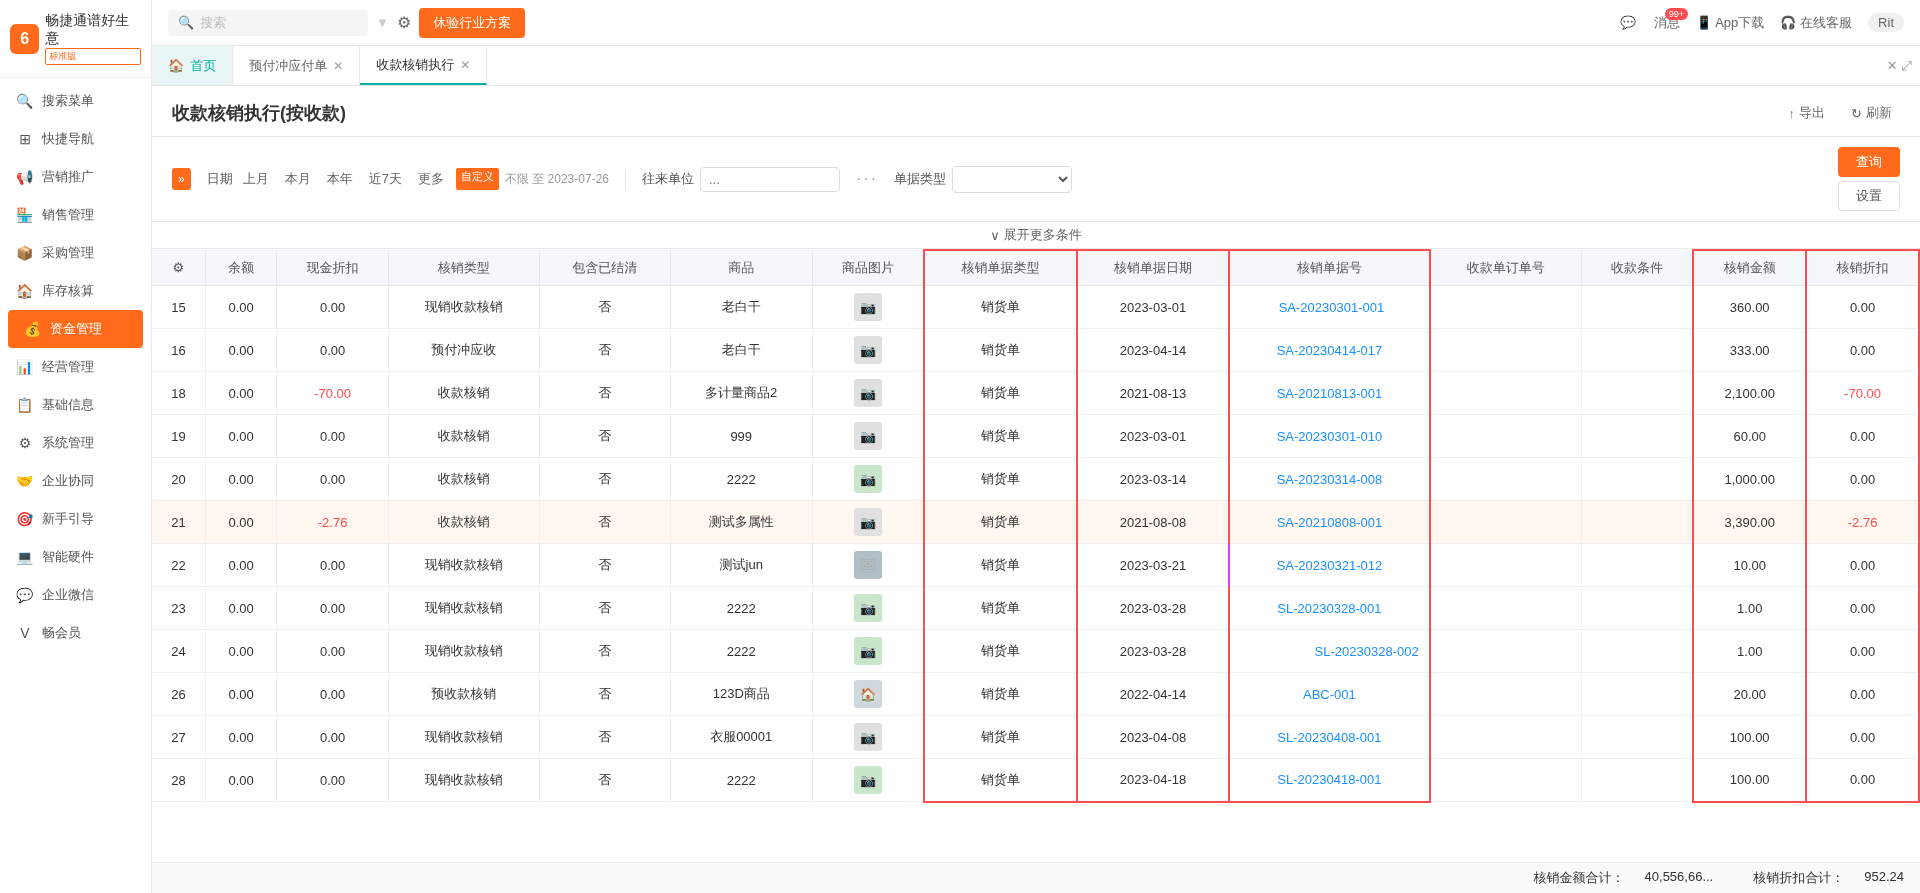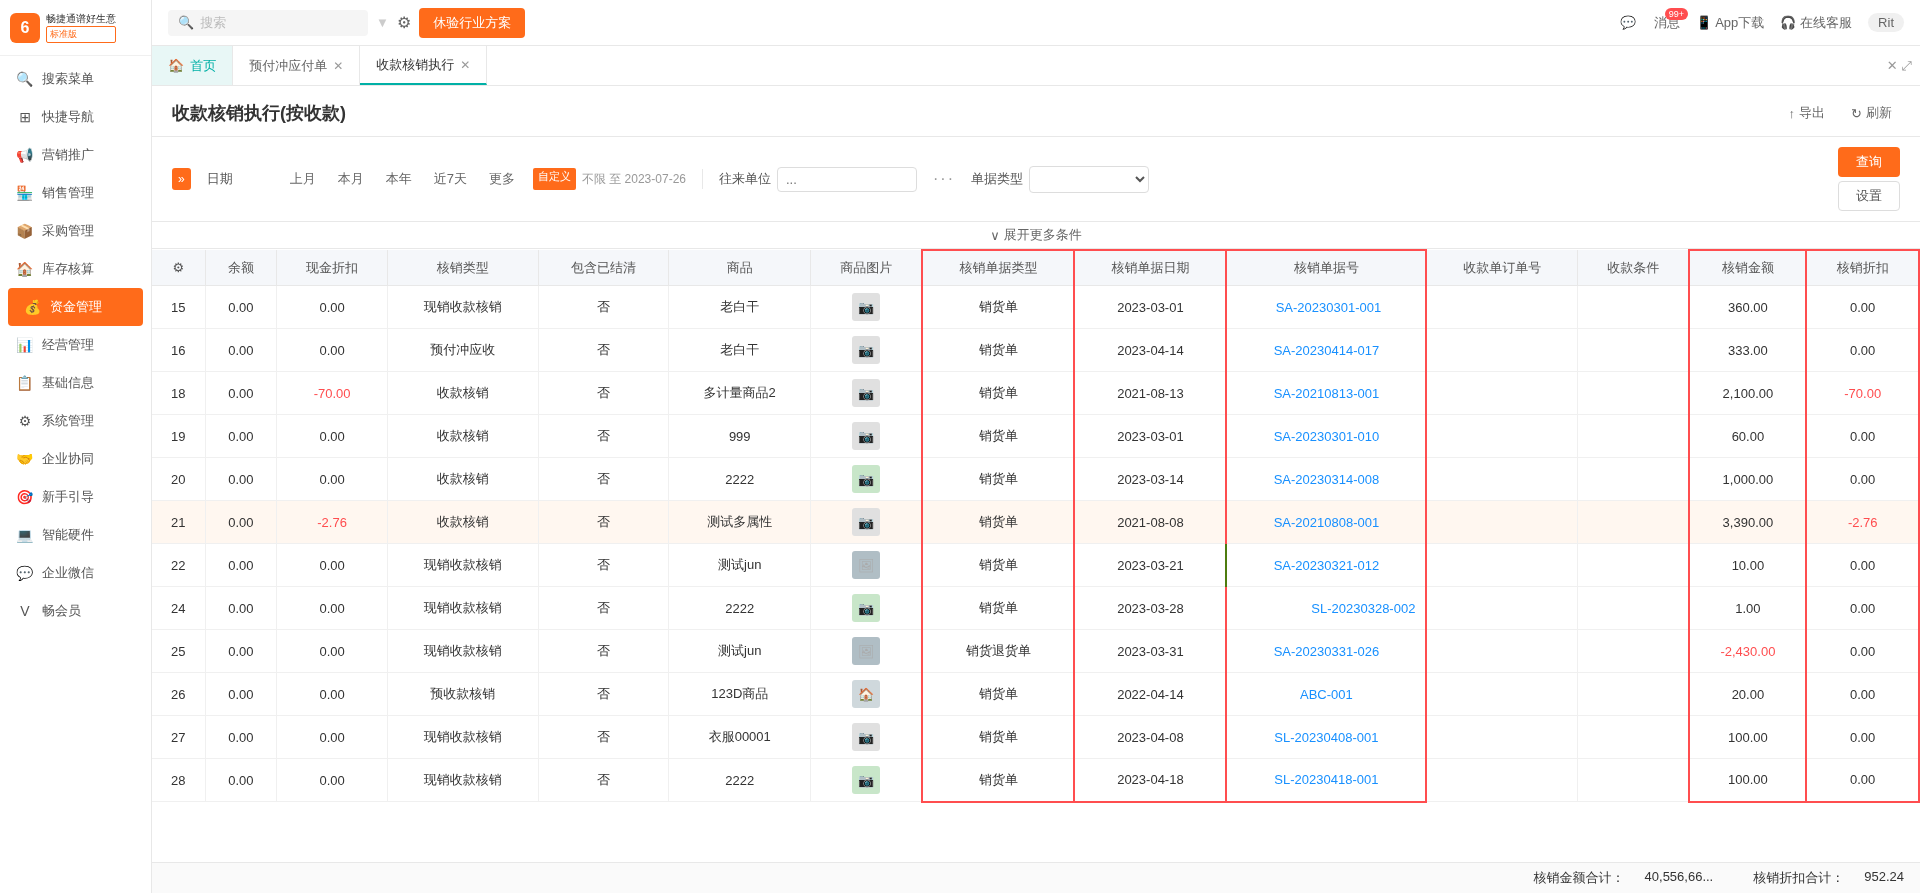--- a/index.html
+++ b/index.html
@@ -42,21 +42,21 @@
     .page-body { flex: 1; overflow: hidden; display: flex; flex-direction: column; padding: 0; background: #f5f5f5; }
     .page-header { background: #fff; padding: 14px 20px 10px; display: flex; align-items: center; justify-content: space-between; border-bottom: 1px solid #e8e8e8; }
     .page-title { font-size: 18px; font-weight: 600; color: #333; }
     .header-actions { display: flex; gap: 10px; align-items: center; }
     .action-btn { display: flex; align-items: center; gap: 4px; color: #666; font-size: 13px; cursor: pointer; padding: 4px 8px; }
 
     
     .filter-bar { background: #fff; padding: 10px 20px; border-bottom: 1px solid #e8e8e8; display: flex; align-items: center; gap: 16px; }
     .filter-item { display: flex; align-items: center; gap: 6px; font-size: 13px; color: #555; }
     .filter-label { color: #555; }
-    .date-links { display: flex; gap: 14px; margin-left: 47px; }
+    .date-links { display: flex; gap: 8px; }
     .date-link { color: #666; cursor: pointer; font-size: 13px; padding: 2px 4px; }
     .date-range { color: #999; font-size: 12px; display: flex; flex-direction: column; }
     .filter-divider { width: 1px; height: 20px; background: #e8e8e8; }
     .filter-select { border: 1px solid #ddd; border-radius: 4px; padding: 4px 24px 4px 8px; color: #555; font-size: 13px; background: #fff; cursor: pointer; min-width: 120px; }
     .query-btn { background: #ff6b1a; color: #fff; border: none; padding: 6px 18px; border-radius: 4px; cursor: pointer; font-size: 13px; }
     .setting-btn { border: 1px solid #ddd; background: #fff; color: #555; padding: 5px 14px; border-radius: 4px; cursor: pointer; font-size: 13px; }
     .expand-row { background: #fff; padding: 4px 20px; border-bottom: 1px solid #e8e8e8; display: flex; align-items: center; justify-content: center; }
     .expand-btn { display: flex; align-items: center; gap: 4px; color: #666; font-size: 13px; cursor: pointer; }
 
     
@@ -86,21 +86,21 @@
   </style>
 </head>
 <body>
 
 <div class="app-container">
 
   <div class="sidebar">
     <div class="sidebar-logo">
       <div class="logo-icon">6</div>
       <div>
-        <div style="font-size:10px;color:#333;font-weight:500;">畅捷通谱好生意</div>
+        <div style="font-size:14px;color:#333;font-weight:500;">畅捷通谱好生意</div>
         <div class="logo-badge">标准版</div>
       </div>
     </div>
     <div class="sidebar-menu">
       <div class="sidebar-item">
         <span class="icon">🔍</span>
         <span>搜索菜单</span>
       </div>
       <div class="sidebar-item">
         <span class="icon">⊞</span>
@@ -408,61 +408,61 @@
     <td>22</td>
     <td>0.00</td>
     <td class="">0.00</td>
     <td>现销收款核销</td>
     <td>否</td>
     <td>测试jun</td>
     <td>
                   <div class="thumb" style="background:#b0bec5;margin:0 auto;width:28px;height:28px;border-radius:3px;display:flex;align-items:center;justify-content:center;font-size:13px;">🖼</div>
                 </td>
     <td style="border-left:2px solid #ff4d4f;border-right:2px solid #ff4d4f;">销货单</td>
-    <td style="border-left:2px solid #ff4d4f;border-right:2px solid #4d7c0f;">2023-03-21</td>
+    <td style="border-left:2px solid #ff4d4f;border-right:2px solid #d946ef;">2023-03-21</td>
     <td style="border-left:2px solid #ff4d4f;border-right:2px solid #ff4d4f;"><a class="link-text">SA-20230321-012</a></td>
     <td></td>
     <td></td>
     <td class="" style="border-left:2px solid #ff4d4f;border-right:2px solid #ff4d4f;">10.00</td>
+    <td class="" style="border-left:2px solid #ff4d4f;border-right:2px solid #ff4d4f;">0.00</td>
+  </tr>
+              <tr>
+    <td>23</td>
+    <td>0.00</td>
+    <td class="">0.00</td>
+    <td>现销收款核销</td>
+    <td>否</td>
+    <td>2222</td>
+    <td>
+                  <div class="thumb" style="background:#c8e6c9;margin:0 auto;width:28px;height:28px;border-radius:3px;display:flex;align-items:center;justify-content:center;font-size:13px;">📷</div>
+                </td>
+    <td style="border-left:2px solid #ff4d4f;border-right:2px solid #ff4d4f;">销货单</td>
+    <td style="border-left:2px solid #ff4d4f;border-right:2px solid #ff4d4f;">2023-03-28</td>
+    <td style="border-left:2px solid #ff4d4f;border-right:2px solid #ff4d4f;"><a class="link-text">SL-20230328-001</a></td>
+    <td></td>
+    <td></td>
+    <td class="" style="border-left:2px solid #ff4d4f;border-right:2px solid #ff4d4f;">1.00</td>
     <td class="" style="border-left:2px solid #ff4d4f;border-right:2px solid #ff4d4f;">0.00</td>
   </tr>
               <tr>
     <td>24</td>
     <td>0.00</td>
     <td class="">0.00</td>
     <td>现销收款核销</td>
     <td>否</td>
     <td>2222</td>
     <td>
                   <div class="thumb" style="background:#c8e6c9;margin:0 auto;width:28px;height:28px;border-radius:3px;display:flex;align-items:center;justify-content:center;font-size:13px;">📷</div>
                 </td>
     <td style="border-left:2px solid #ff4d4f;border-right:2px solid #ff4d4f;">销货单</td>
     <td style="border-left:2px solid #ff4d4f;border-right:2px solid #ff4d4f;">2023-03-28</td>
     <td style="border-left:2px solid #ff4d4f;border-right:2px solid #ff4d4f;text-align:right;"><a class="link-text">SL-20230328-002</a></td>
     <td></td>
     <td></td>
     <td class="" style="border-left:2px solid #ff4d4f;border-right:2px solid #ff4d4f;">1.00</td>
-    <td class="" style="border-left:2px solid #ff4d4f;border-right:2px solid #ff4d4f;">0.00</td>
-  </tr>
-              <tr>
-    <td>25</td>
-    <td>0.00</td>
-    <td class="">0.00</td>
-    <td>现销收款核销</td>
-    <td>否</td>
-    <td>测试jun</td>
-    <td>
-                  <div class="thumb" style="background:#b0bec5;margin:0 auto;width:28px;height:28px;border-radius:3px;display:flex;align-items:center;justify-content:center;font-size:13px;">🖼</div>
-                </td>
-    <td style="border-left:2px solid #ff4d4f;border-right:2px solid #ff4d4f;">销货退货单</td>
-    <td style="border-left:2px solid #ff4d4f;border-right:2px solid #ff4d4f;">2023-03-31</td>
-    <td style="border-left:2px solid #ff4d4f;border-right:2px solid #ff4d4f;"><a class="link-text">SA-20230331-026</a></td>
-    <td></td>
-    <td></td>
-    <td class="negative-link" style="border-left:2px solid #ff4d4f;border-right:2px solid #ff4d4f;">-2,430.00</td>
     <td class="" style="border-left:2px solid #ff4d4f;border-right:2px solid #ff4d4f;">0.00</td>
   </tr>
               <tr>
     <td>26</td>
     <td>0.00</td>
     <td class="">0.00</td>
     <td>预收款核销</td>
     <td>否</td>
     <td>123D商品</td>
     <td>

